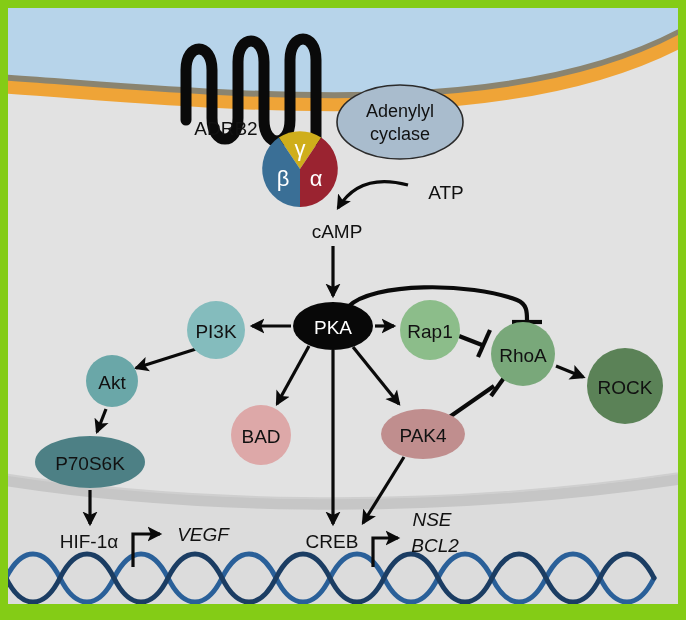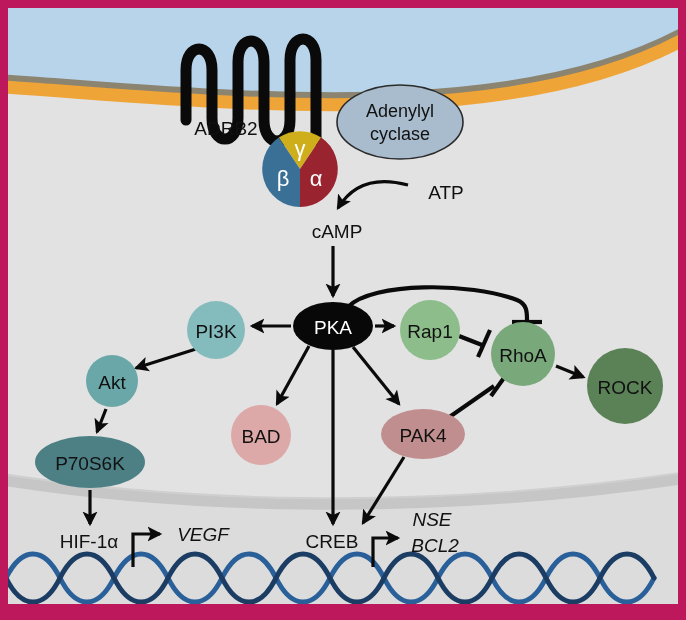--- a/index.html
+++ b/index.html
@@ -9,21 +9,21 @@
     background: #ffffff;
   }
   body {
     font-family: "Liberation Sans", sans-serif;
   }
   #figure {
     position: relative;
     width: 686px;
     height: 620px;
     overflow: hidden;
-    background: #be185d;
+    background: #84cc16;
   }
   #figure svg {
     display: block;
   }
   .node-label {
     font-family: "Liberation Sans", sans-serif;
     font-size: 19px;
     fill: #111111;
     text-anchor: middle;
     dominant-baseline: central;

